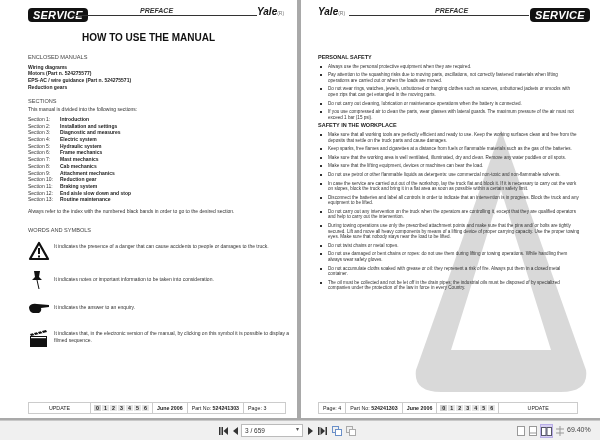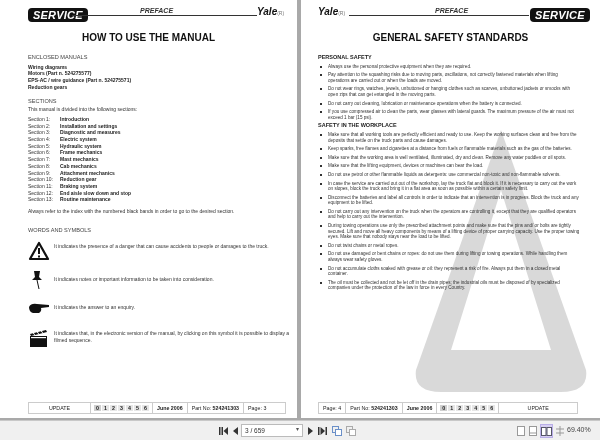--- a/index.html
+++ b/index.html
@@ -182,21 +182,20 @@
       <div class="cell">Page: 3</div>
     </div>
   </div>
 
   <div class="page right">
     <div class="yale" style="left:17px;"><span>Yale</span><small>(R)</small></div>
     <div class="hdr-line" style="left:48px; width:180px;"></div>
     <div class="preface" style="left:134px;">PREFACE</div>
     <div class="hdr" style="left:229px"><span class="svc">SERVICE</span></div>
 
-    <div class="title">GENERAL SAFETY STANDARDS</div>
 
     <svg class="watermark" viewBox="0 0 180 270">
       <path d="M90 0 L175 240 Q178 262 150 262 L30 262 Q2 262 5 240 Z" fill="#8a8a8a"></path>
       <path d="M90 60 L140 220 L40 220 Z" fill="#fff"></path>
     </svg>
 
     <div class="rp">
       <div class="h">PERSONAL SAFETY</div>
       <ul>
         <li>Always use the personal protective equipment when they are required.</li>

